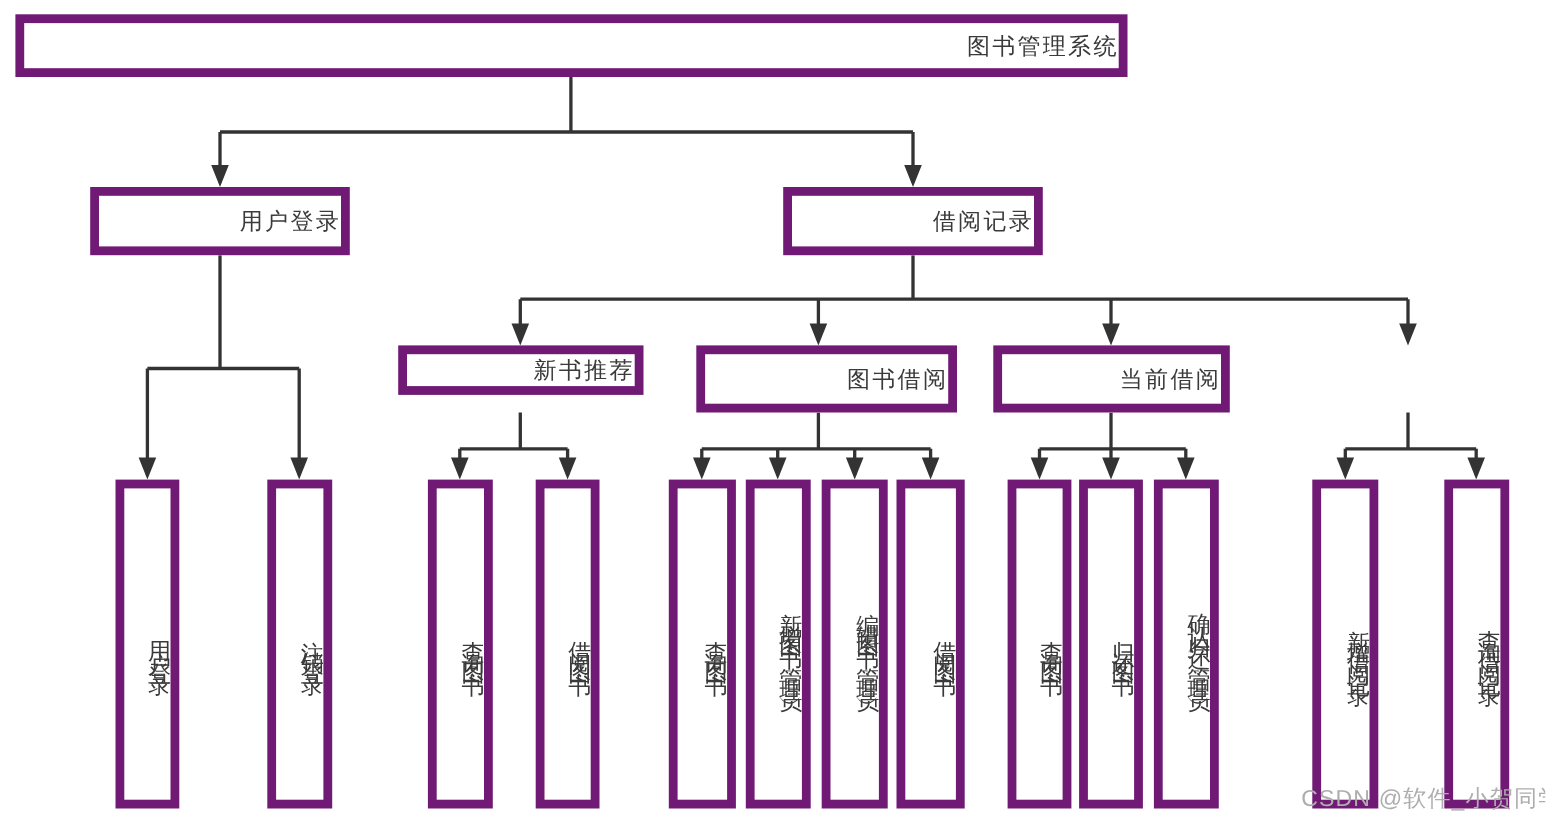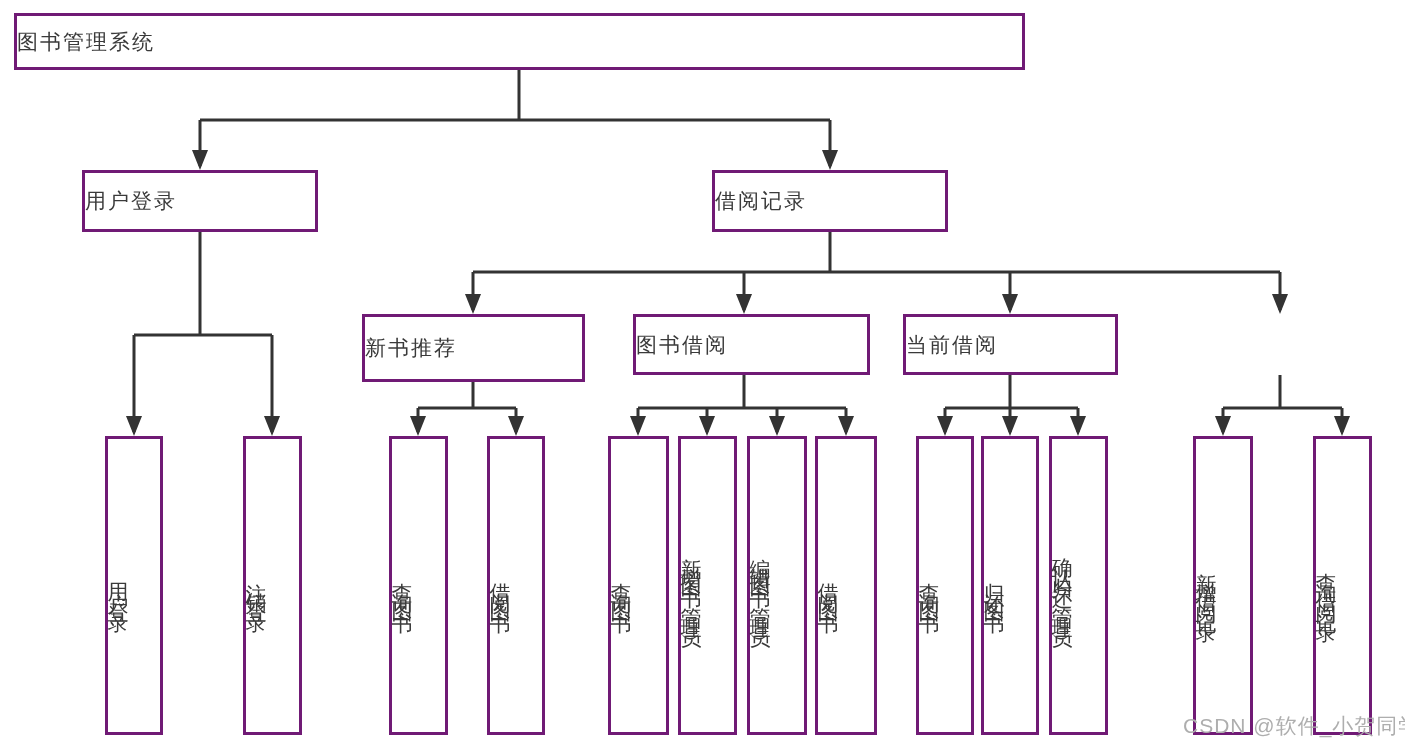--- a/index.html
+++ b/index.html
@@ -7,23 +7,23 @@
     position:relative;
     width:1405px; height:747px;
     background:#ffffff;
     font-family:"Liberation Sans", sans-serif;
     overflow:hidden;
   }
   .connectors { position:absolute; left:0; top:0; width:1405px; height:747px; }
   .node {
     position:absolute;
     box-sizing:border-box;
-    border:3px solid #701a75;
+    border:8px solid #701a75;
     background:#ffffff;
-    display:flex; align-items:center; justify-content:flex-start;
+    display:flex; align-items:center; justify-content:flex-end;
     color:#3a3a3a;
     font-size:21px;
     letter-spacing:2px;
     text-align:center;
   }
   .leaf span {
     writing-mode:vertical-rl;
     text-orientation:mixed;
     letter-spacing:10px;
     line-height:1;
@@ -87,21 +87,21 @@
     <span>图书管理系统</span>
   </div>
 
   <div class="node" style="left:82px;top:170px;width:236px;height:62px">
     <span>用户登录</span>
   </div>
   <div class="node" style="left:712px;top:170px;width:236px;height:62px">
     <span>借阅记录</span>
   </div>
 
-  <div class="node" style="left:362px;top:314px;width:223px;height:68px">
+  <div class="node" style="left:362px;top:314px;width:223px;height:45px">
     <span>新书推荐</span>
   </div>
   <div class="node" style="left:633px;top:314px;width:237px;height:61px">
     <span>图书借阅</span>
   </div>
   <div class="node" style="left:903px;top:314px;width:215px;height:61px">
     <span>当前借阅</span>
   </div>
 
   <div class="node leaf" style="left:105px;top:436px;width:58px;height:299px">

